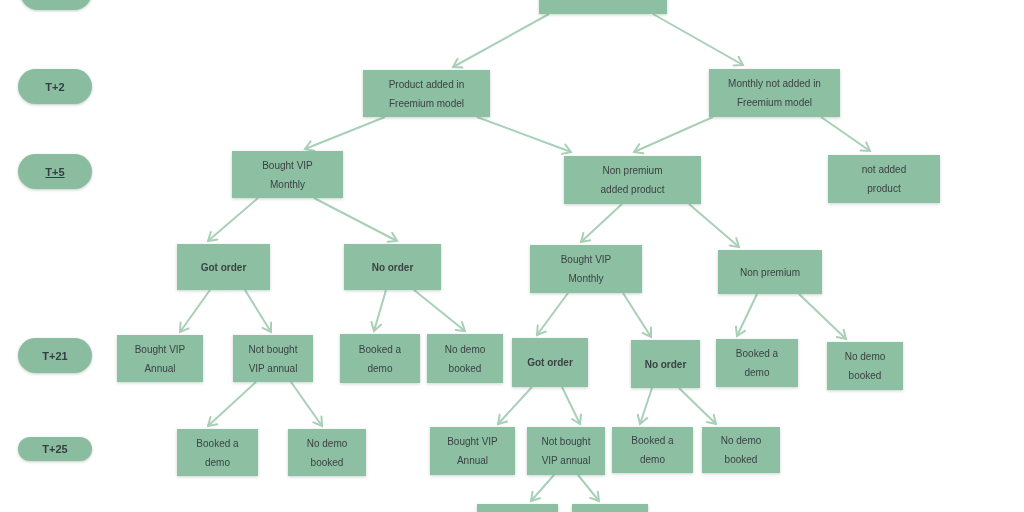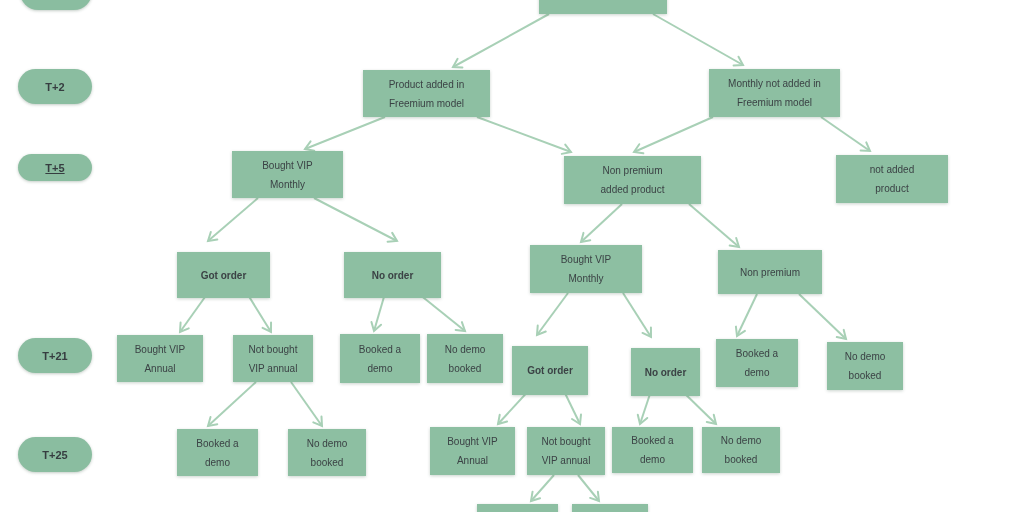--- a/index.html
+++ b/index.html
@@ -9,21 +9,21 @@
   .node{
     position:absolute;
     display:flex;align-items:center;justify-content:center;
     text-align:center;
     background:var(--node-fill);
     color:var(--text-color);
     font-size:10px;line-height:19px;
     white-space:pre-line;
     box-shadow:0 1px 3px rgba(70,100,80,0.28);
   }
-  .node.bold{font-weight:700;margin-top:8px;}
+  .node.bold{font-weight:700;}
   .pill{
     position:absolute;
     display:flex;align-items:center;justify-content:center;
     background:var(--pill-fill);
     color:var(--pill-text);
     font-size:11px;font-weight:700;
     border-radius:18px;
     box-shadow:0 1px 3px rgba(70,100,80,0.32);
   }
 </style>
@@ -66,21 +66,21 @@
     </svg>
 <div class="node" style="left: 539px; top: -33px; width: 128px; height: 47px;"><span></span></div>
     <div class="node" style="left: 363px; top: 70px; width: 127px; height: 47px;"><span>Product added in
 Freemium model</span></div>
     <div class="node" style="left: 709px; top: 69px; width: 131px; height: 48px;"><span>Monthly not added in
 Freemium model</span></div>
     <div class="node" style="left: 232px; top: 151px; width: 111px; height: 47px;"><span>Bought VIP
 Monthly</span></div>
     <div class="node" style="left: 564px; top: 156px; width: 137px; height: 48px;"><span>Non premium
 added product</span></div>
-    <div class="node" style="left: 828px; top: 155px; width: 112px; height: 48px; margin-left: 8px;"><span>not added
+    <div class="node" style="left: 828px; top: 155px; width: 112px; height: 48px;"><span>not added
 product</span></div>
     <div class="node bold" style="left: 177px; top: 244px; width: 93px; height: 46px;"><span>Got order</span></div>
     <div class="node bold" style="left: 344px; top: 244px; width: 97px; height: 46px;"><span>No order</span></div>
     <div class="node" style="left: 530px; top: 245px; width: 112px; height: 48px;"><span>Bought VIP
 Monthly</span></div>
     <div class="node" style="left: 718px; top: 250px; width: 104px; height: 44px;"><span>Non premium</span></div>
     <div class="node" style="left: 117px; top: 335px; width: 86px; height: 47px;"><span>Bought VIP
 Annual</span></div>
     <div class="node" style="left: 233px; top: 335px; width: 80px; height: 47px;"><span>Not bought
 VIP annual</span></div>
@@ -107,22 +107,22 @@
     <div class="node" style="left: 702px; top: 427px; width: 78px; height: 46px;"><span>No demo
 booked</span></div>
     <div class="node" style="left: 477px; top: 504px; width: 81px; height: 40px;"><span></span></div>
     <div class="node" style="left: 572px; top: 504px; width: 76px; height: 40px;"><span></span></div>
     <div class="pill" style="left: 20px; top: -26px; width: 72px; height: 36px;">
       <span></span>
     </div>
     <div class="pill" style="left: 18px; top: 69px; width: 74px; height: 35px;">
       <span>T+2</span>
     </div>
-    <div class="pill" style="left: 18px; top: 154px; width: 74px; height: 27px; text-decoration: underline;">
+    <div class="pill" style="left: 18px; top: 154px; width: 74px; height: 35px; text-decoration: underline;">
       <span>T+5</span>
     </div>
     <div class="pill" style="left: 18px; top: 338px; width: 74px; height: 35px;">
       <span>T+21</span>
     </div>
-    <div class="pill" style="left: 18px; top: 437px; width: 74px; height: 35px; justify-content: center;">
+    <div class="pill" style="left: 18px; top: 437px; width: 74px; height: 24px; justify-content: center;">
       <span>T+25</span>
     </div>
   </div>
 
 </body></html>

